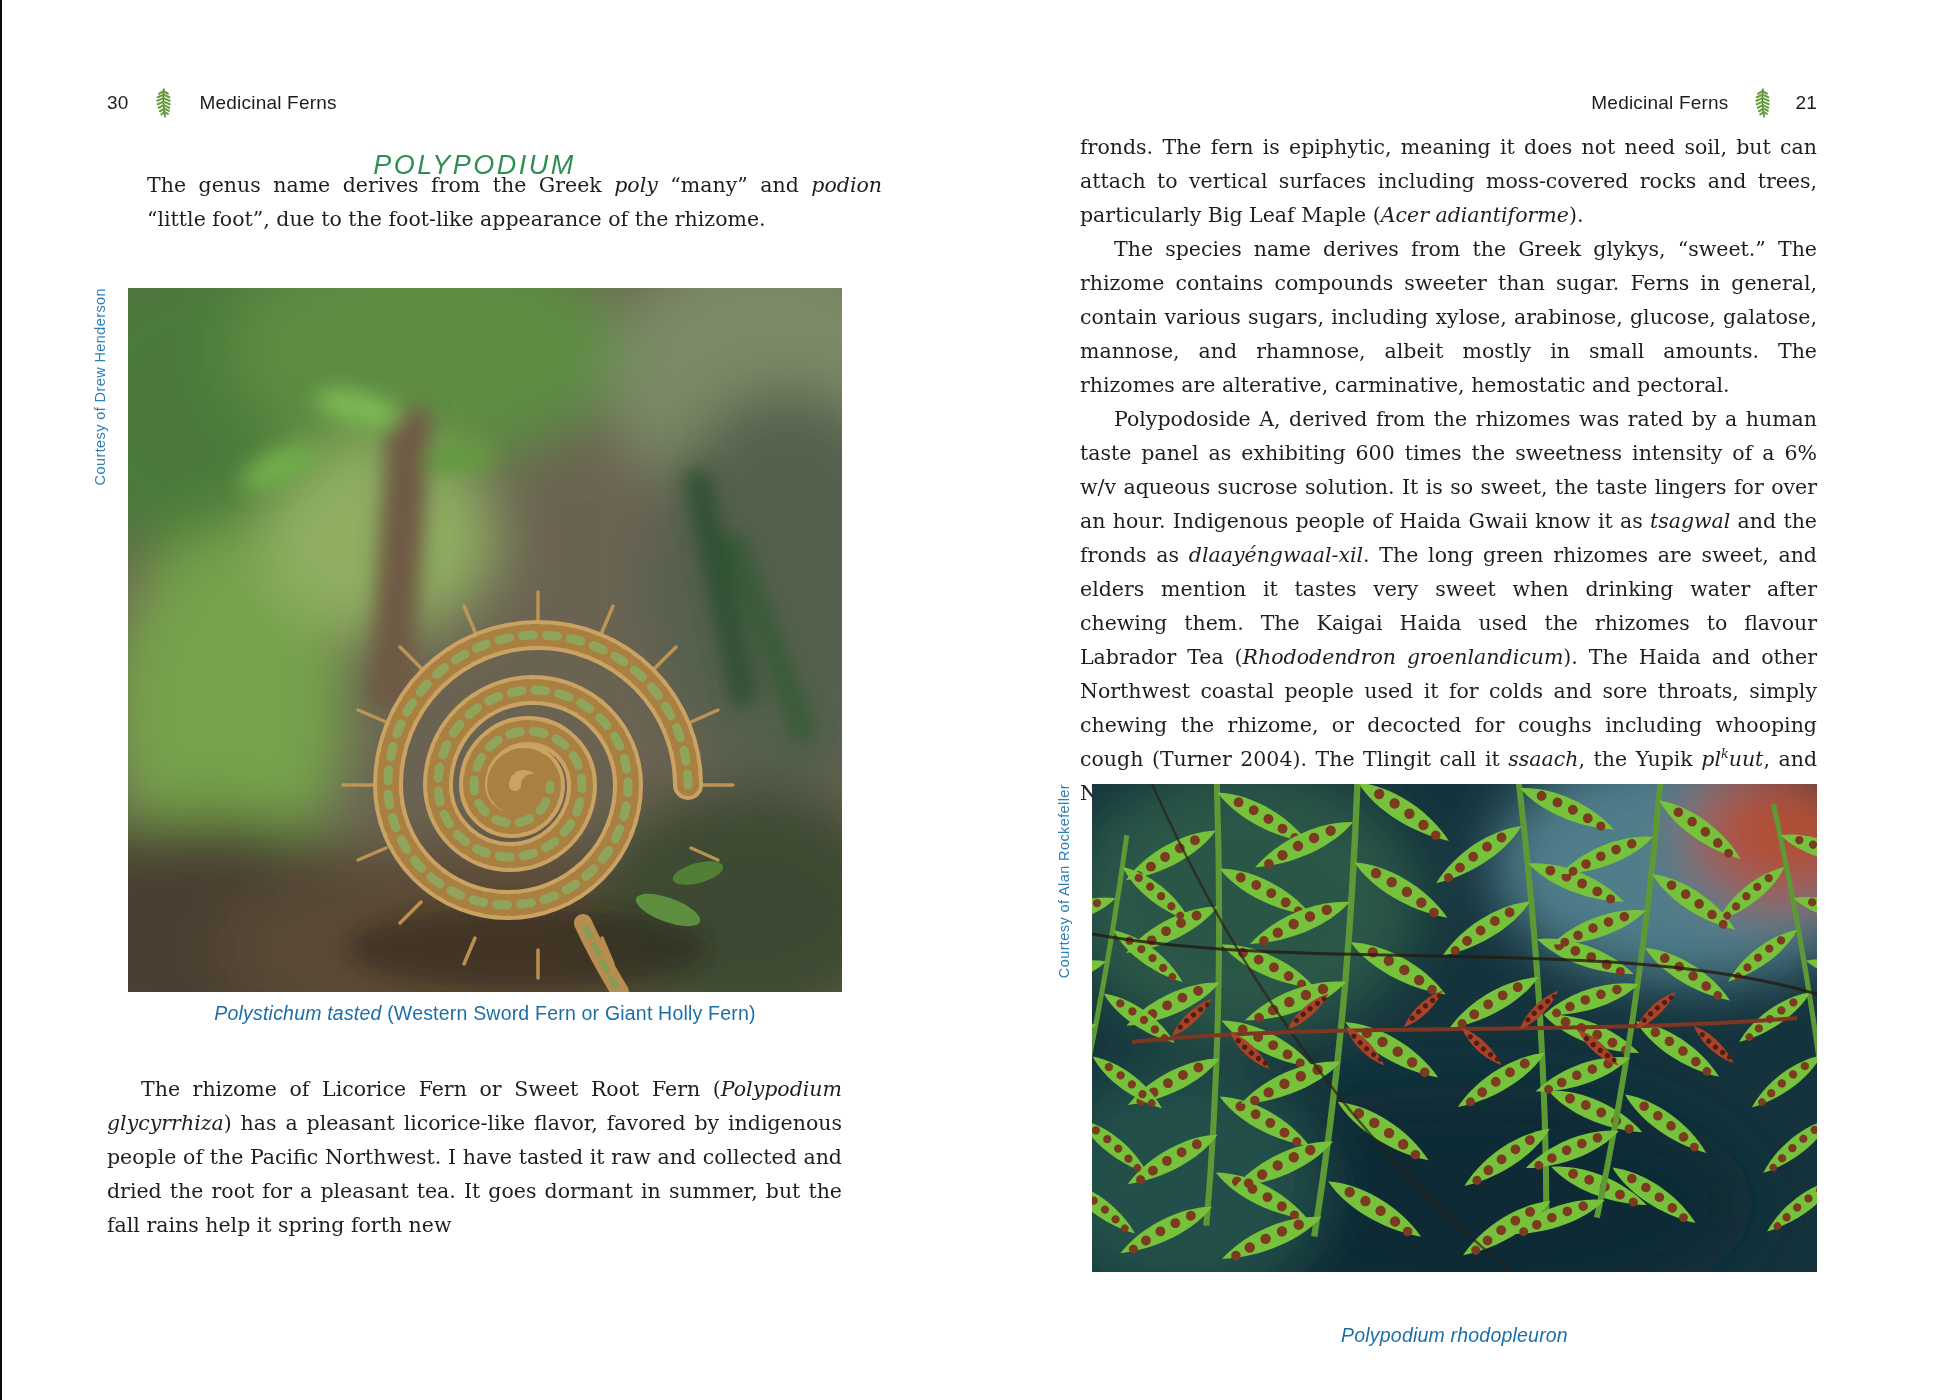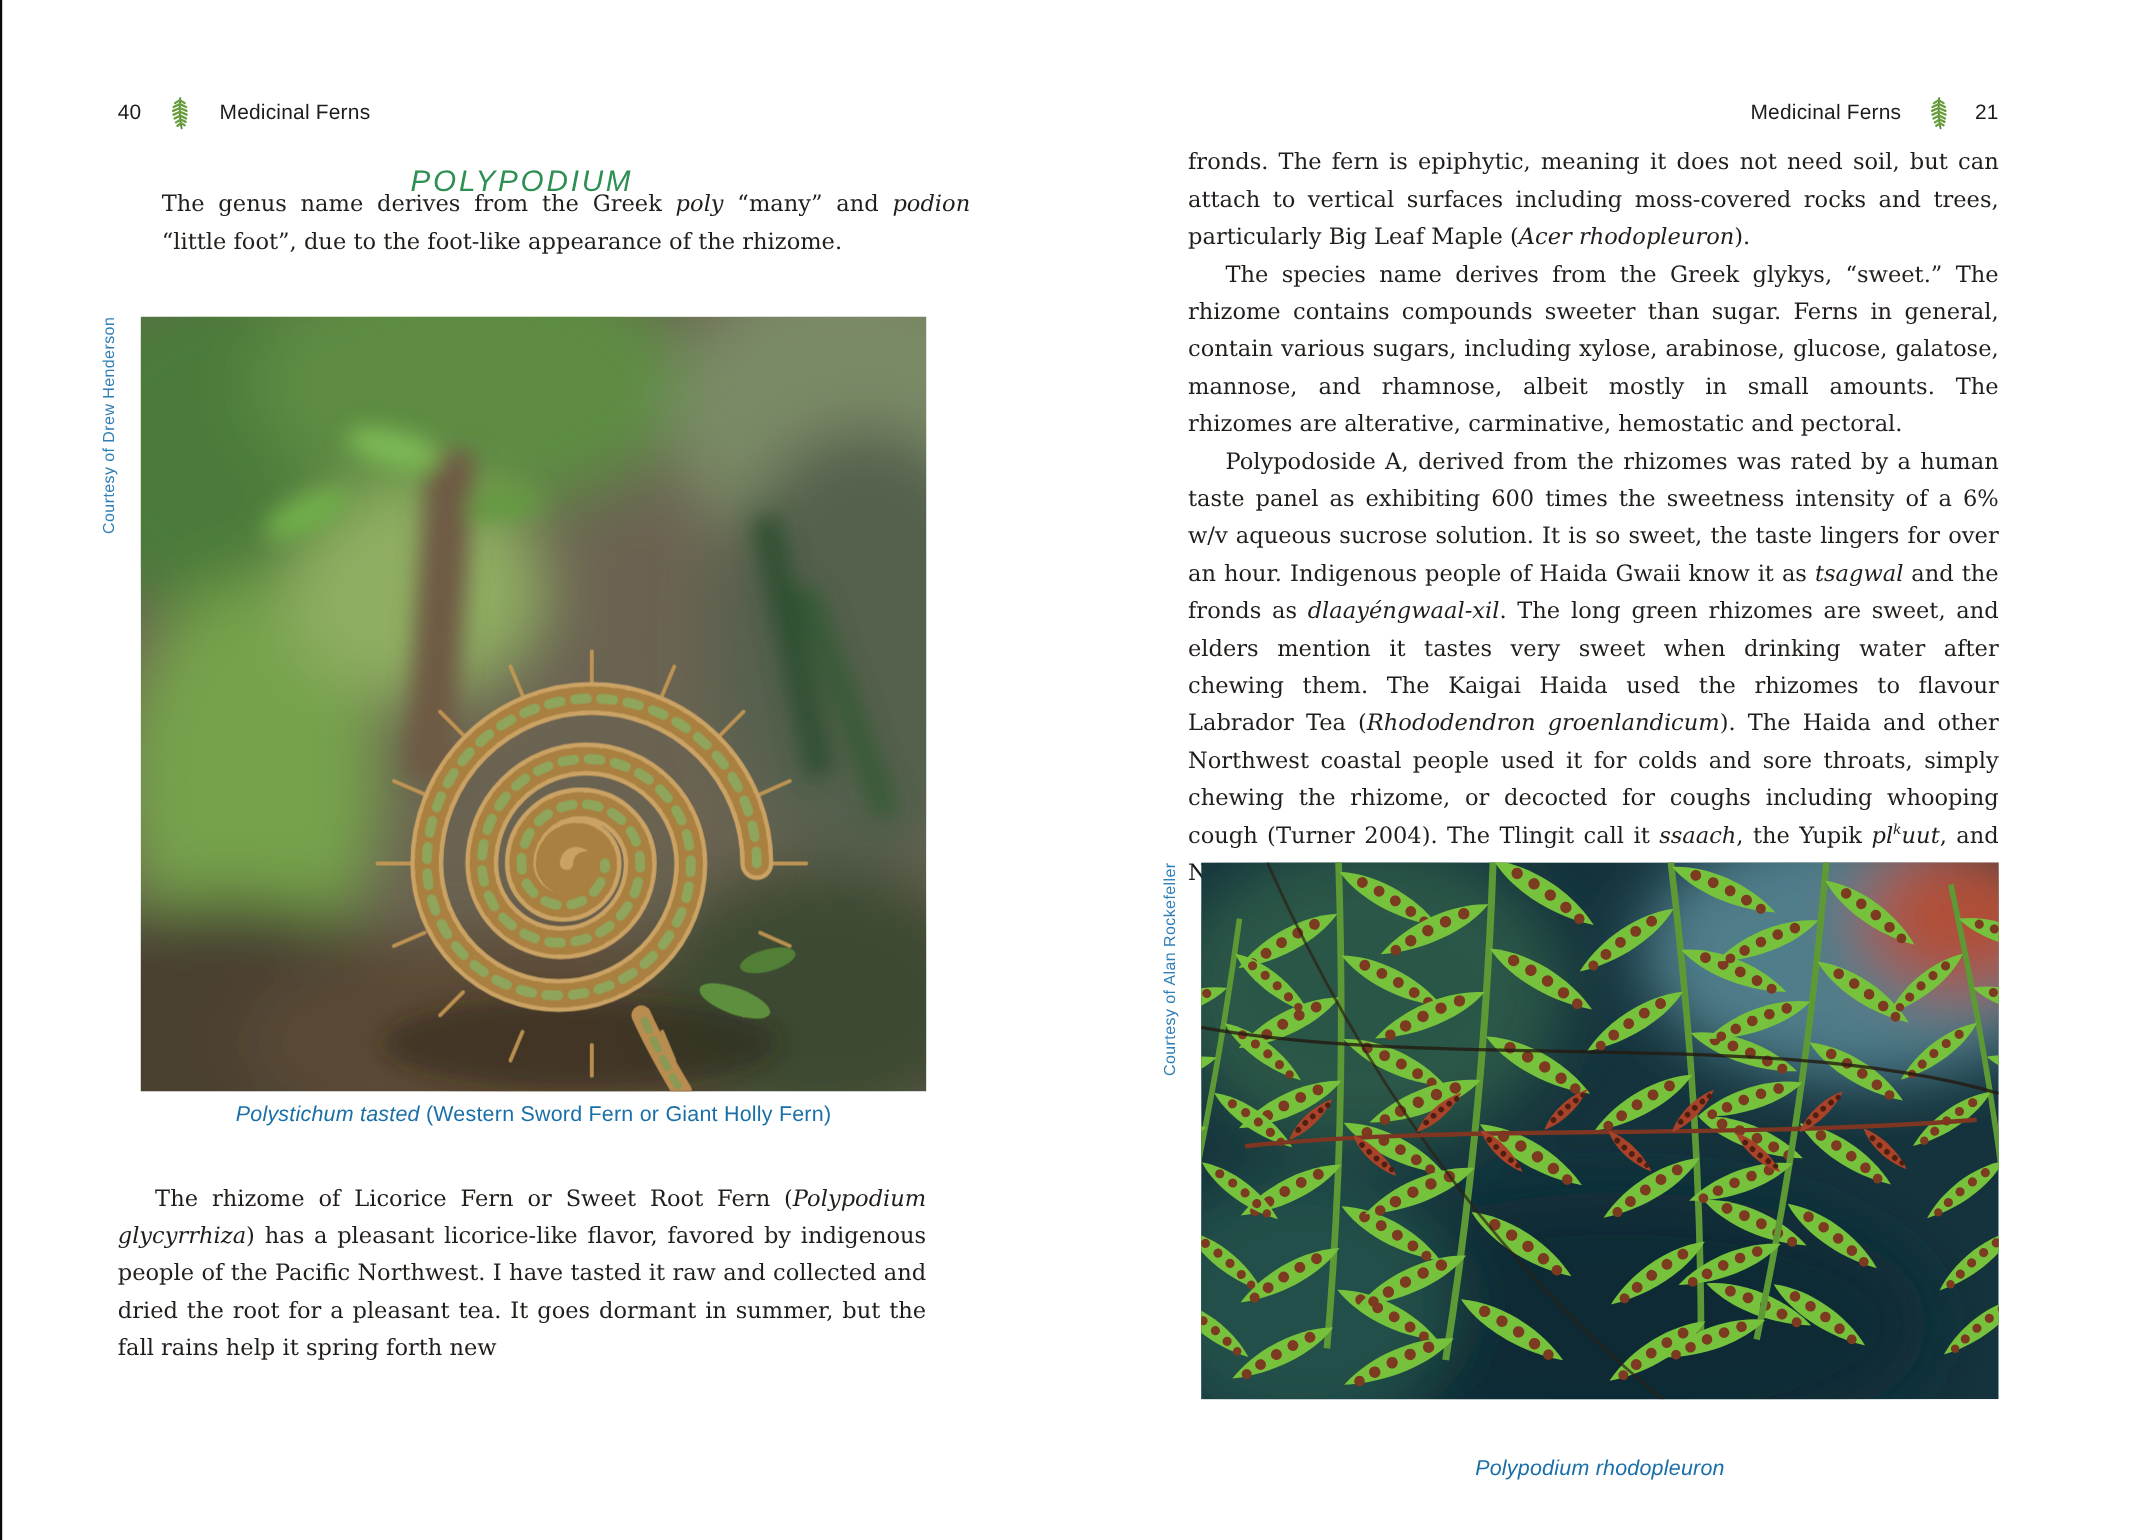--- a/index.html
+++ b/index.html
@@ -138,21 +138,21 @@
       <use href="#lfg" transform="translate(3,194) rotate(148) scale(1,-1)"></use>
       <use href="#lfg" transform="translate(2,214) rotate(30)"></use>
       <use href="#lfg" transform="translate(0,232) rotate(150) scale(1,-1)"></use>
     </g>
   </defs>
 </svg>
 
 <div class="edge-strip"></div>
 
 <div class="running-header header-left">
-  <span class="page-num">40</span>
+  <span class="page-num">30</span>
   <svg class="fern-icon">
       <use href="#fern"></use>
     </svg>
   <span>Medicinal Ferns</span>
 </div>
 
 <div class="section-heading">POLYPODIUM</div>
 
 <div class="text-block intro-block">
   <p class="body-para">The genus name derives from the Greek <i>poly</i> “many” and <i>podion</i> “little foot”, due to the foot-like appearance of the rhizome.</p>
@@ -253,21 +253,21 @@
 
 <div class="running-header header-right">
   <span>Medicinal Ferns</span>
   <svg class="fern-icon">
       <use href="#fern"></use>
     </svg>
   <span class="page-num">21</span>
 </div>
 
 <div class="text-block right-paras">
-    <p class="body-para">fronds. The fern is epiphytic, meaning it does not need soil, but can attach to vertical surfaces including moss-covered rocks and trees, particularly Big Leaf Maple (<i>Acer rhodopleuron</i>).</p>
+    <p class="body-para">fronds. The fern is epiphytic, meaning it does not need soil, but can attach to vertical surfaces including moss-covered rocks and trees, particularly Big Leaf Maple (<i>Acer adiantiforme</i>).</p>
     <p class="body-para indent">The species name derives from the Greek glykys, “sweet.” The rhizome contains compounds sweeter than sugar. Ferns in general, contain various sugars, including xylose, arabinose, glucose, galatose, mannose, and rhamnose, albeit mostly in small amounts. The rhizomes are alterative, carminative, hemostatic and pectoral.</p>
     <p class="body-para indent">Polypodoside A, derived from the rhizomes was rated by a human taste panel as exhibiting 600 times the sweetness intensity of a 6% w/v aqueous sucrose solution. It is so sweet, the taste lingers for over an hour. Indigenous people of Haida Gwaii know it as <i>tsagwal</i> and the fronds as <i>dlaayéngwaal-xil</i>. The long green rhizomes are sweet, and elders mention it tastes very sweet when drinking water after chewing them. The Kaigai Haida used the rhizomes to flavour Labrador Tea (<i>Rhododendron groenlandicum</i>). The Haida and other Northwest coastal people used it for colds and sore throats, simply chewing the rhizome, or decocted for coughs including whooping cough (Turner 2004). The Tlingit call it <i>ssaach</i>, the Yupik <i>pl</i><sup><i>k</i></sup><i>uut</i>, and Nisga’a <i>ts’ ak’ a aam</i>. The</p>
   </div>
 
 <div class="photo-credit credit-right">Courtesy of Alan Rockefeller</div>
 
 <div class="figure figure-right">
   <svg viewBox="0 0 725 488" preserveAspectRatio="none">
     <defs>
       <filter id="rb28" x="-40%" y="-40%" width="180%" height="180%">

